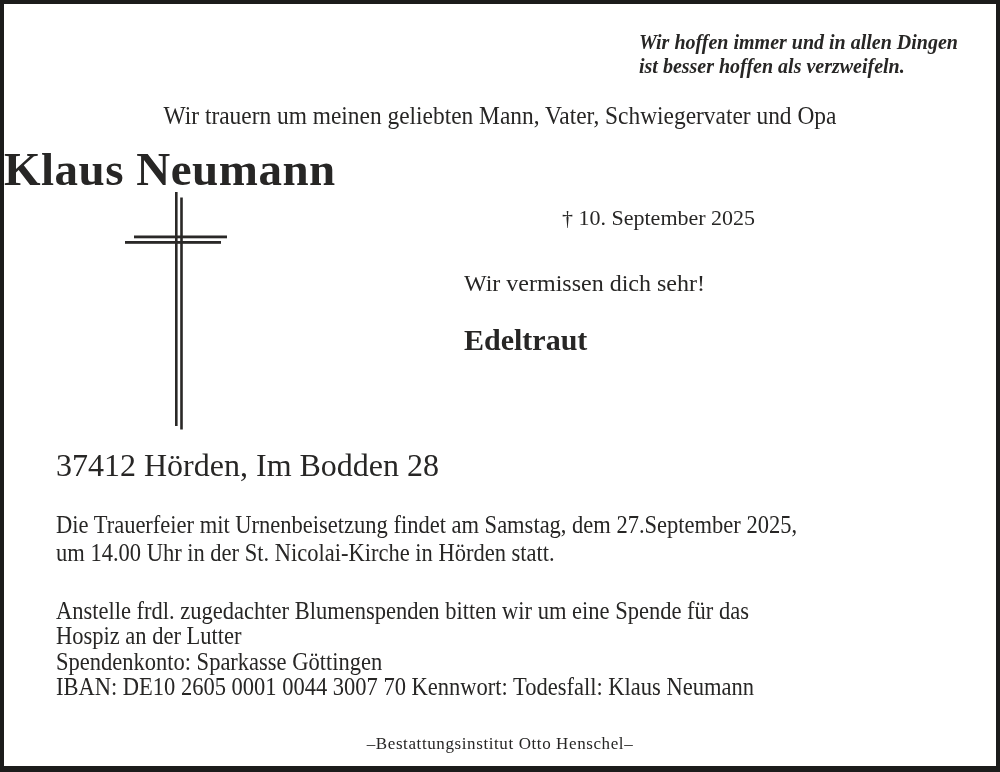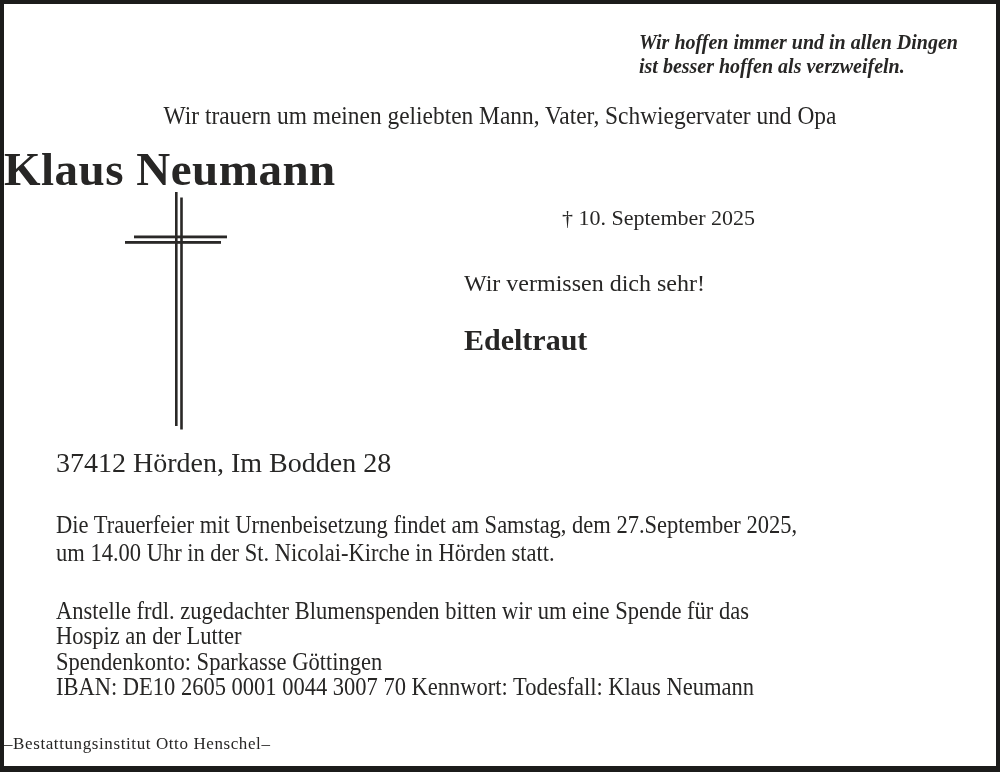--- a/index.html
+++ b/index.html
@@ -72,38 +72,39 @@
     font-weight: bold;
     font-size: 30px;
     line-height: 24.6px;
     white-space: nowrap;
     margin-top: 13px;
   }
 
   .address {
     left: 52px;
     top: 443px;
-    font-size: 28px;
+    font-size: 32px;
     white-space: nowrap;
     font-family: Liberation Serif, serif;
   }
 
   .cond-left {
     font-size: 25px;
     transform: scaleX(0.9);
     transform-origin: left top;
     white-space: nowrap;
   }
   .funeral  { left: 52px; top: 507px; line-height: 27.5px; }
   .donation { left: 52px; top: 594px; line-height: 25.3px; }
 
   .publisher {
     left: 0;
     right: 0;
     top: 730px;
+    text-align: center;
     font-size: 17px;
     letter-spacing: 0.6px;
     white-space: nowrap;
   }
 </style>
 </head>
 <body>
 
 <div class="sheet">
 

